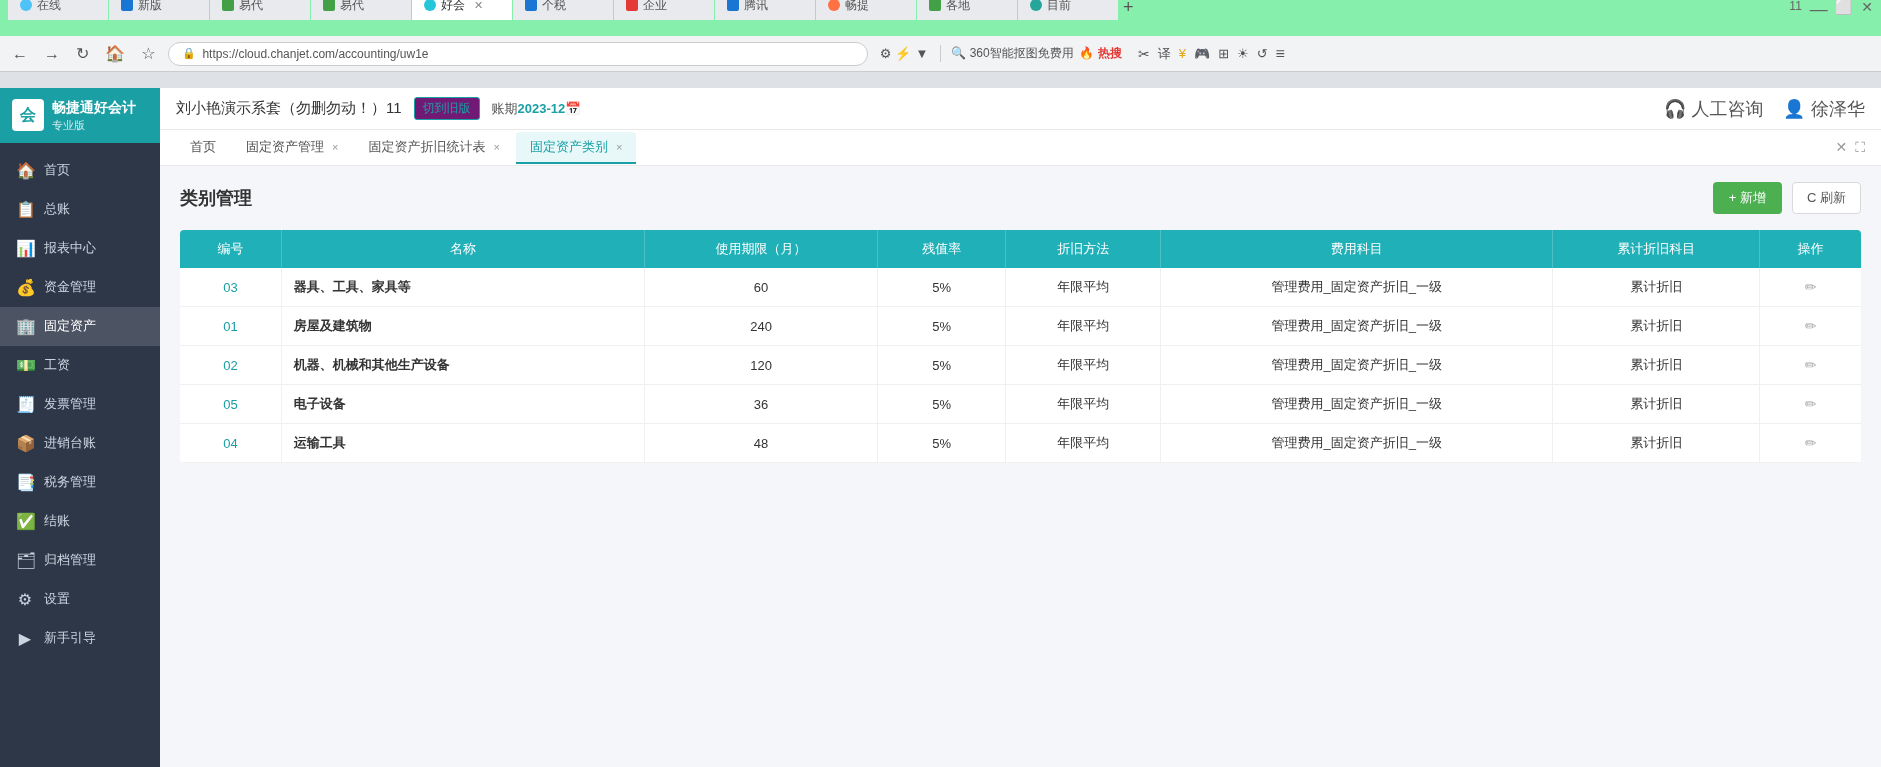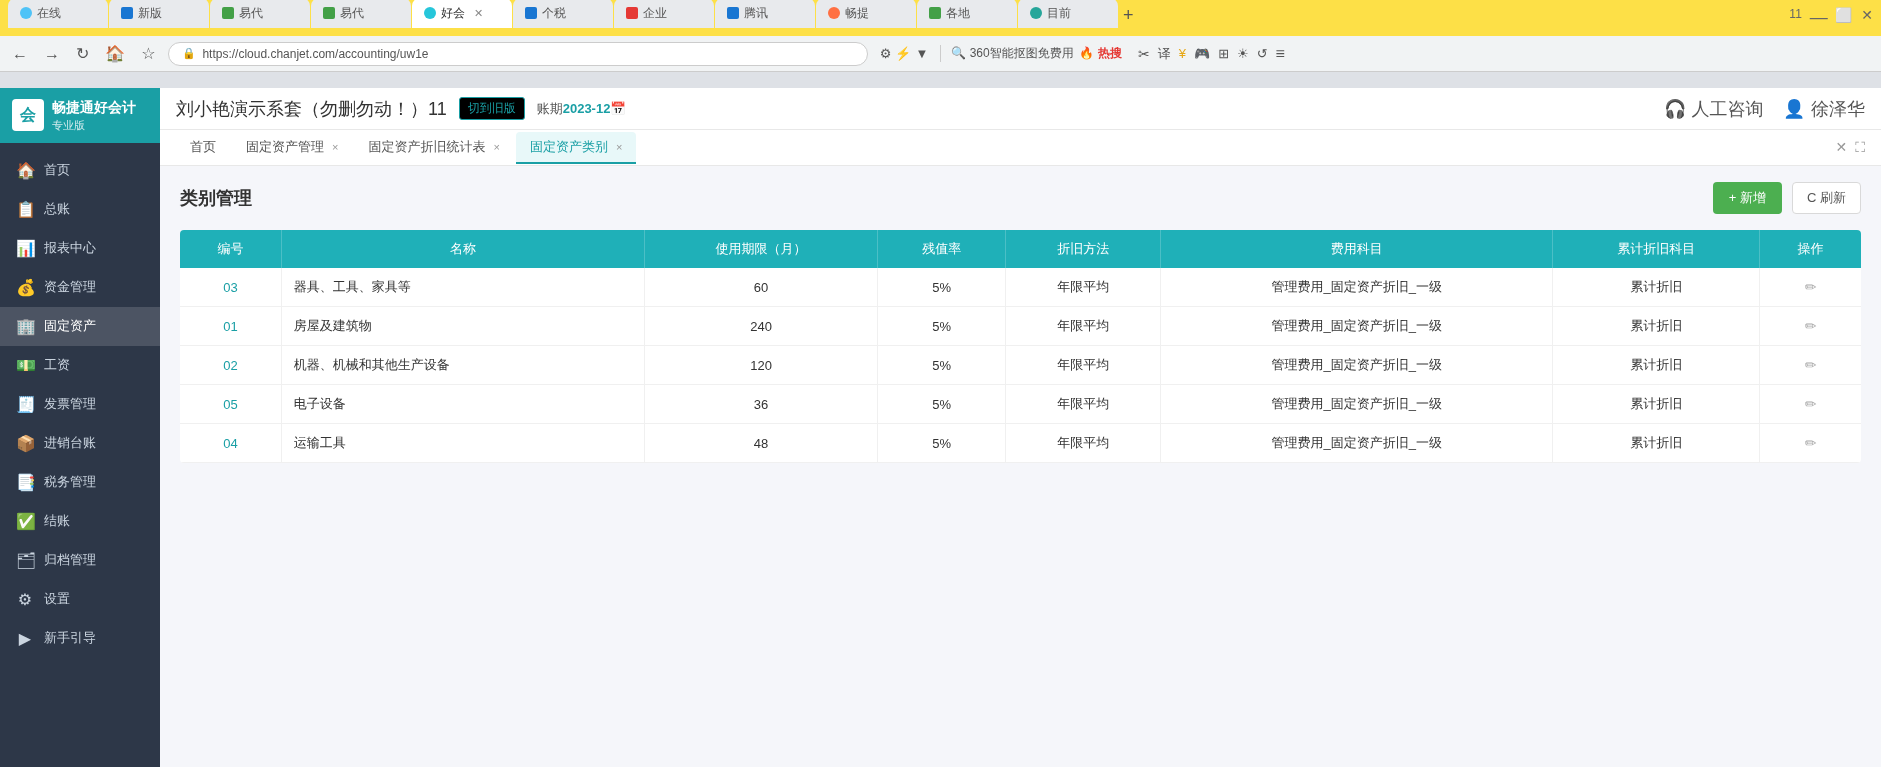--- a/index.html
+++ b/index.html
@@ -1,20 +1,20 @@
 <!DOCTYPE html>
 <html><head>
   <meta charset="utf-8">
   <style>
     * { box-sizing: border-box; margin: 0; padding: 0; }
     body { font-family: "Microsoft YaHei", "PingFang SC", Arial, sans-serif; font-size: 13px; background: #f0f2f5; color: #333; height: 767px; overflow: hidden; }
 
     
     .browser-chrome { background: #dee1e6; height: 88px; }
-    .tab-bar { display: flex; align-items: flex-end; height: 36px; background: #fde047; padding: 8px 8px; gap: 1px; overflow: hidden; }
+    .tab-bar { display: flex; align-items: flex-end; height: 36px; background: #86efac; padding: 16px 8px; gap: 1px; overflow: hidden; }
     .browser-tab { display: flex; align-items: center; gap: 5px; padding: 6px 12px; background: #e8eaed; border-radius: 8px 8px 0 0; font-size: 12px; color: #555; height: 30px; min-width: 100px; cursor: pointer; }
     .browser-tab.active { background: #fff; color: #333; }
     .browser-tab .tab-close { margin-left: 4px; color: #888; font-size: 11px; cursor: pointer; }
     .address-bar { display: flex; align-items: center; height: 36px; background: #f1f3f4; padding: 0 8px; gap: 8px; border-bottom: 1px solid #ccc; }
     .nav-btn { background: none; border: none; cursor: pointer; font-size: 16px; color: #555; padding: 2px 4px; }
     .url-box { flex: 1; background: #fff; border: 1px solid #ccc; border-radius: 20px; padding: 4px 14px; font-size: 12px; color: #1a0dab; display: flex; align-items: center; gap: 6px; max-width: 700px; }
     .url-text { color: #555; font-size: 12px; }
 
     
     .app-layout { display: flex; height: calc(767px - 88px); }
@@ -30,23 +30,23 @@
     .sidebar-item { display: flex; align-items: center; gap: 10px; padding: 10px 16px; color: #cbd5e0; cursor: pointer; font-size: 13px; }
     .sidebar-item.active { background: rgba(255,255,255,0.15); color: #fff; }
     .sidebar-item .s-icon { font-size: 16px; width: 18px; text-align: center; }
 
     
     .main-content { flex: 1; display: flex; flex-direction: column; overflow: hidden; background: #f5f6fa; }
 
     
     .app-header { height: 42px; background: #fff; border-bottom: 1px solid #e8e8e8; display: flex; align-items: center; padding: 0 16px; gap: 16px; justify-content: space-between; }
     .header-left { display: flex; align-items: center; gap: 12px; }
-    .company-name { font-size: 18px; color: #333; }
+    .company-name { font-size: 15px; color: #333; }
     .period-info { display: flex; align-items: center; font-size: 13px; color: #555; }
-    .switch-btn { border: 1px solid #1a9fa5; color: #1a9fa5; background: #000000; padding: 2px 8px; border-radius: 3px; font-size: 12px; cursor: pointer; }
+    .switch-btn { border: 1px solid #1a9fa5; color: #1a9fa5; background: #701a75; padding: 2px 8px; border-radius: 3px; font-size: 12px; cursor: pointer; }
     .header-right { display: flex; align-items: center; gap: 20px; color: #555; font-size: 18px; }
     .header-right span { cursor: pointer; }
 
     
     .page-tabs { display: flex; align-items: center; background: #fff; border-bottom: 1px solid #e8e8e8; padding: 0 16px; height: 36px; gap: 2px; }
     .page-tab { display: flex; align-items: center; gap: 6px; padding: 6px 14px; font-size: 13px; color: #555; cursor: pointer; border-bottom: 2px solid transparent; }
     .page-tab.active { color: #1a9fa5; border-bottom: 2px solid #1a9fa5; background: #e8f8f9; border-radius: 4px 4px 0 0; }
     .page-tab .tab-x { font-size: 11px; color: #999; margin-left: 2px; cursor: pointer; }
 
     
@@ -61,21 +61,21 @@
 
     
     .data-table { width: 100%; border-collapse: collapse; background: #fff; border-radius: 4px; overflow: hidden; }
     .data-table thead tr { background: #1fb0b8; color: #fff; }
     .data-table thead th { padding: 10px 12px; text-align: center; font-weight: normal; font-size: 13px; border-right: 1px solid rgba(255,255,255,0.2); }
     .data-table thead th:last-child { border-right: none; margin-top: 44px; }
     .data-table tbody tr { border-bottom: 1px solid #f0f0f0; }
     .data-table tbody td { padding: 10px 12px; font-size: 13px; color: #333; text-align: center; border-right: 1px solid #f0f0f0; }
     .data-table tbody td:last-child { border-right: none; }
     .data-table tbody td.code { color: #1a9fa5; cursor: pointer; }
-    .data-table tbody td.name { text-align: left; }
+    .data-table tbody td.name { text-align: left; font-weight: bold; }
     .edit-icon { color: #aaa; cursor: pointer; font-size: 14px; }
   </style>
 </head>
 <body>
 
 <div class="browser-chrome">
 
   <div class="tab-bar">
     <div class="browser-tab">
       <span style="width:12px;height:12px;background:#4fc3f7;border-radius:50%;display:inline-block;"></span>

